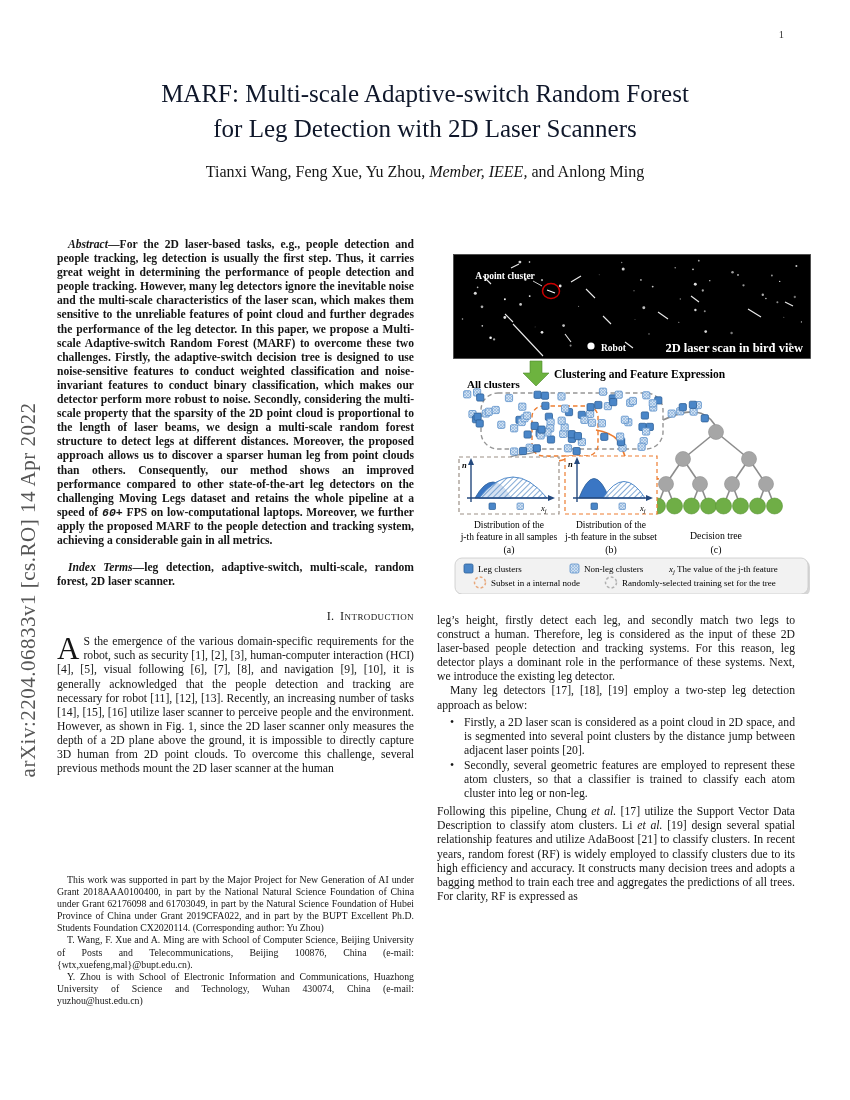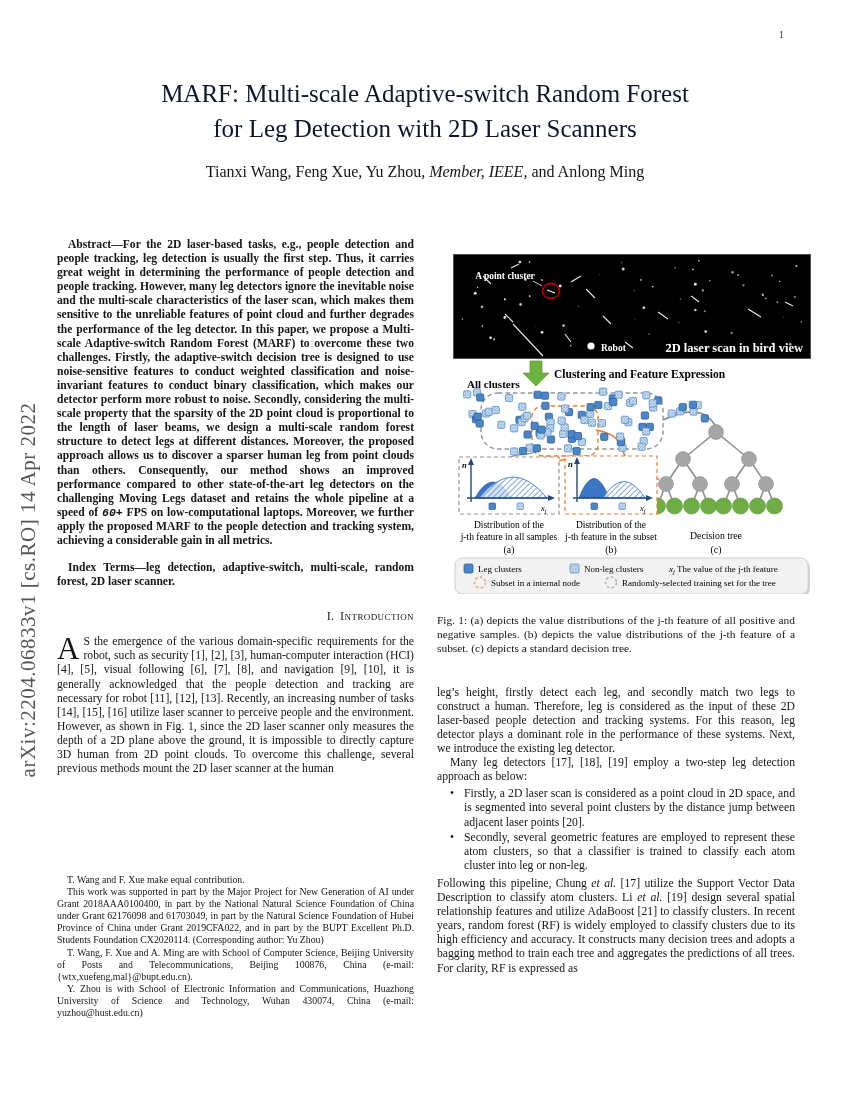--- a/index.html
+++ b/index.html
@@ -10,21 +10,21 @@
          transform:rotate(-90deg);text-align:center;font-size:21px;color:#565656;
          letter-spacing:.5px;white-space:nowrap;}
   .title{position:absolute;top:76px;left:30px;right:30px;margin:0;text-align:center;
          font-size:25px;font-weight:400;line-height:35px;color:#0f172a;}
   .authors{position:absolute;top:163px;left:0;right:0;text-align:center;font-size:16px;}
   .col{position:absolute;top:238px;width:357px;text-align:justify;}
   .col-left{left:57px;}
   .col-right{left:437px;width:358px;}
   p{margin:0;}
   .abstract,.indexterms{font-weight:700;font-size:11.6px;line-height:14.1px;text-indent:11px;}
-  .abs-label{}
+  .abs-label{font-style:italic;}
   .speed-it{font-style:italic;font-family:Liberation Mono, monospace;}
   .indexterms{margin-top:13px;}
   h2.sec{margin:20px 0 11px;text-align:right;font-size:12.3px;font-weight:400;}
   h2.sec .sc{font-variant:small-caps;letter-spacing:.4px;}
   .body{font-size:11.7px;line-height:14.1px;text-indent:13px;}
   .body.noindent{text-indent:0;}
   .dropcap{float:left;font-size:31px;line-height:25px;padding:1px 4px 0 0;}
   .footnotes{position:absolute;left:57px;top:874px;width:357px;font-size:9.8px;
              line-height:12.1px;text-align:justify;background:#fff;}
   .footnotes p{text-indent:10px;}
@@ -51,21 +51,20 @@
     <p class="abstract"><span class="abs-label">Abstract</span><span>—For the 2D laser-based tasks, e.g., people detection and people tracking, leg detection is usually the first step. Thus, it carries great weight in determining the performance of people detection and people tracking. However, many leg detectors ignore the inevitable noise and the multi-scale characteristics of the laser scan, which makes them sensitive to the unreliable features of point cloud and further degrades the performance of the leg detector. In this paper, we propose a Multi-scale Adaptive-switch Random Forest (MARF) to overcome these two challenges. Firstly, the adaptive-switch decision tree is designed to use noise-sensitive features to conduct weighted classification and noise-invariant features to conduct binary classification, which makes our detector perform more robust to noise. Secondly, considering the multi-scale property that the sparsity of the 2D point cloud is proportional to the length of laser beams, we design a multi-scale random forest structure to detect legs at different distances. Moreover, the proposed approach allows us to discover a sparser human leg from point clouds than others. Consequently, our method shows an improved performance compared to other state-of-the-art leg detectors on the challenging Moving Legs dataset and retains the whole pipeline at a speed of </span><span class="speed-it">60+</span><span> FPS on low-computational laptops. Moreover, we further apply the proposed MARF to the people detection and tracking system, achieving a considerable gain in all metrics.</span></p>
 
     <p class="indexterms"><span class="abs-label">Index Terms</span><span>—leg detection, adaptive-switch, multi-scale, random forest, 2D laser scanner.</span></p>
 
     <h2 class="sec"><span>I.</span>&nbsp;&nbsp;<span class="sc">Introduction</span></h2>
 
     <p class="body noindent"><span class="dropcap">A</span><span>S the emergence of the various domain-specific requirements for the robot, such as security [1], [2], [3], human-computer interaction (HCI) [4], [5], visual following [6], [7], [8], and navigation [9], [10], it is generally acknowledged that the people detection and tracking are necessary for robot [11], [12], [13]. Recently, an increasing number of tasks [14], [15], [16] utilize laser scanner to perceive people and the environment. However, as shown in Fig. 1, since the 2D laser scanner only measures the depth of a 2D plane above the ground, it is impossible to directly capture 3D human from 2D point clouds. To overcome this challenge, several previous methods mount the 2D laser scanner at the human</span></p>
   </div>
 
   <div class="footnotes">
-    <p>T. Wang and F. Xue make equal contribution.</p>
     <p>This work was supported in part by the Major Project for New Generation of AI under Grant 2018AAA0100400, in part by the National Natural Science Foundation of China under Grant 62176098 and 61703049, in part by the Natural Science Foundation of Hubei Province of China under Grant 2019CFA022, and in part by the BUPT Excellent Ph.D. Students Foundation CX2020114. (Corresponding author: Yu Zhou)</p>
     <p>T. Wang, F. Xue and A. Ming are with School of Computer Science, Beijing University of Posts and Telecommunications, Beijing 100876, China (e-mail:{wtx,xuefeng,mal}@bupt.edu.cn).</p>
     <p>Y. Zhou is with School of Electronic Information and Communications, Huazhong University of Science and Technology, Wuhan 430074, China (e-mail: yuzhou@hust.edu.cn)</p>
   </div>
 
   <div class="col col-right">
     <figure>
       <svg id="fig1-svg" class="fig" width="358" height="340" viewBox="0 0 358 340">
         <defs>
           <pattern id="humpHatch" width="4" height="4" patternUnits="userSpaceOnUse" patternTransform="rotate(45)">
@@ -348,21 +347,20 @@
           <text x="131" y="318" font-size="9">Non-leg clusters</text>
           <text x="216" y="318" font-size="9"><tspan font-style="italic">x</tspan><tspan dy="1.8" font-size="7" font-style="italic">j</tspan><tspan dy="-1.8"> The value of the j-th feature</tspan></text>
           <circle cx="27" cy="328.5" r="5.5" fill="none" stroke="#e8a87c" stroke-width="1.5" stroke-dasharray="2.8 2.2"></circle>
           <text x="38" y="332" font-size="9">Subset in a internal node</text>
           <circle cx="158" cy="328.5" r="5.5" fill="none" stroke="#b0b0b0" stroke-width="1.5" stroke-dasharray="2.8 2.2"></circle>
           <text x="169" y="332" font-size="9">Randomly-selected training set for the tree</text>
         </g>
       </svg>
     </figure>
 
-    <p class="fig-caption">Fig. 1: (a) depicts the value distributions of the j-th feature of all positive and negative samples. (b) depicts the value distributions of the j-th feature of a subset. (c) depicts a standard decision tree.</p>
 
     <p class="body noindent">leg’s height, firstly detect each leg, and secondly match two legs to construct a human. Therefore, leg is considered as the input of these 2D laser-based people detection and tracking systems. For this reason, leg detector plays a dominant role in the performance of these systems. Next, we introduce the existing leg detector.</p>
     <p class="body">Many leg detectors [17], [18], [19] employ a two-step leg detection approach as below:</p>
 
     <ul class="twostep">
       <li>Firstly, a 2D laser scan is considered as a point cloud in 2D space, and is segmented into several point clusters by the distance jump between adjacent laser points [20].</li>
       <li>Secondly, several geometric features are employed to represent these atom clusters, so that a classifier is trained to classify each atom cluster into leg or non-leg.</li>
     </ul>
 
     <p class="body noindent"><span>Following this pipeline, Chung </span><i>et al.</i><span> [17] utilize the Support Vector Data Description to classify atom clusters. Li </span><i>et al.</i><span> [19] design several spatial relationship features and utilize AdaBoost [21] to classify clusters. In recent years, random forest (RF) is widely employed to classify clusters due to its high efficiency and accuracy. It constructs many decision trees and adopts a bagging method to train each tree and aggregates the predictions of all trees. For clarity, RF is expressed as</span></p>

